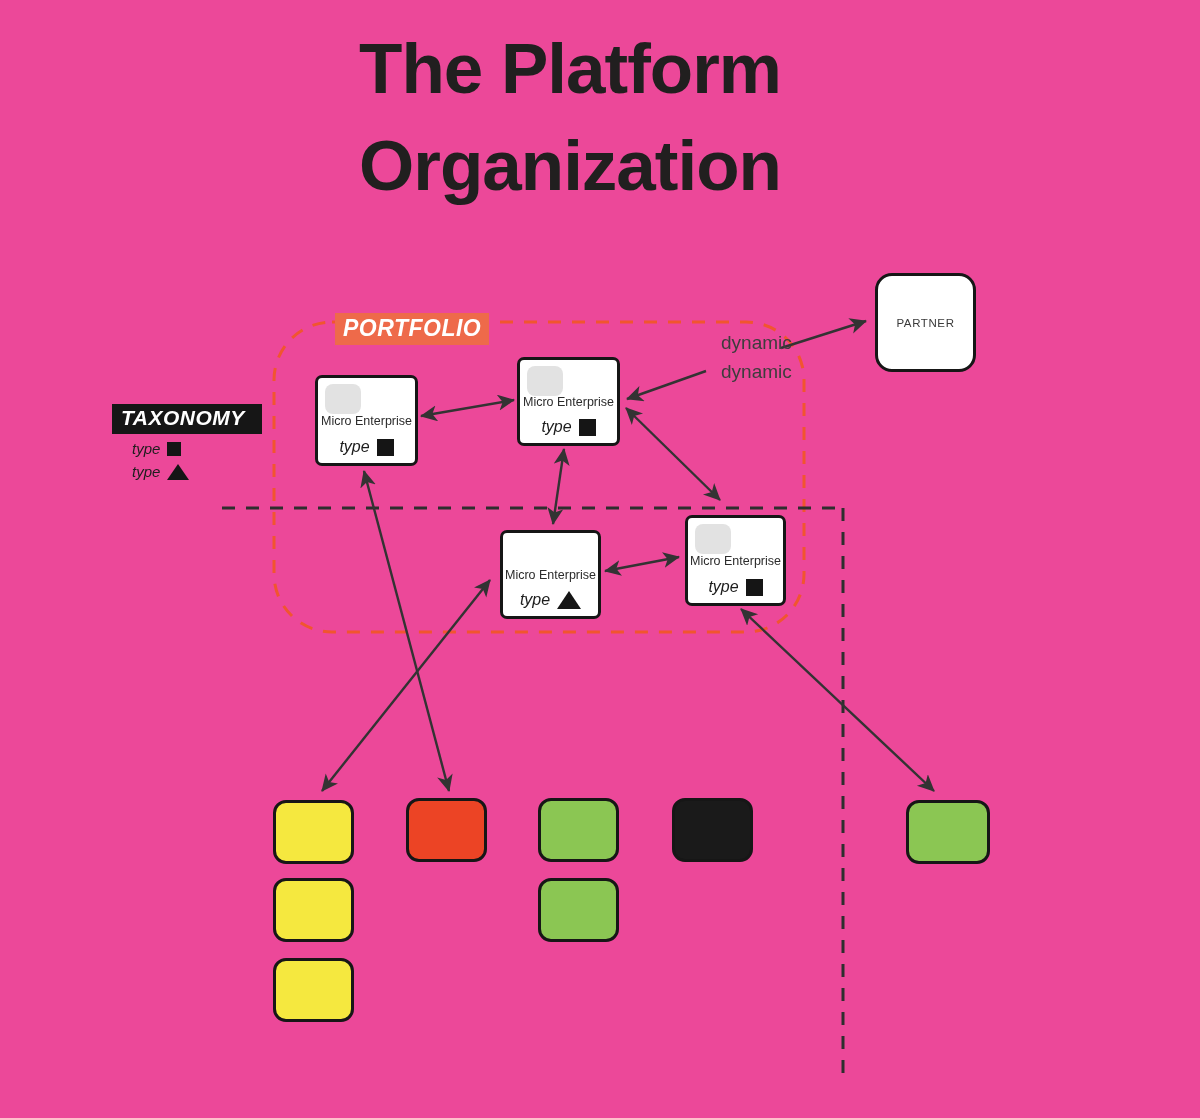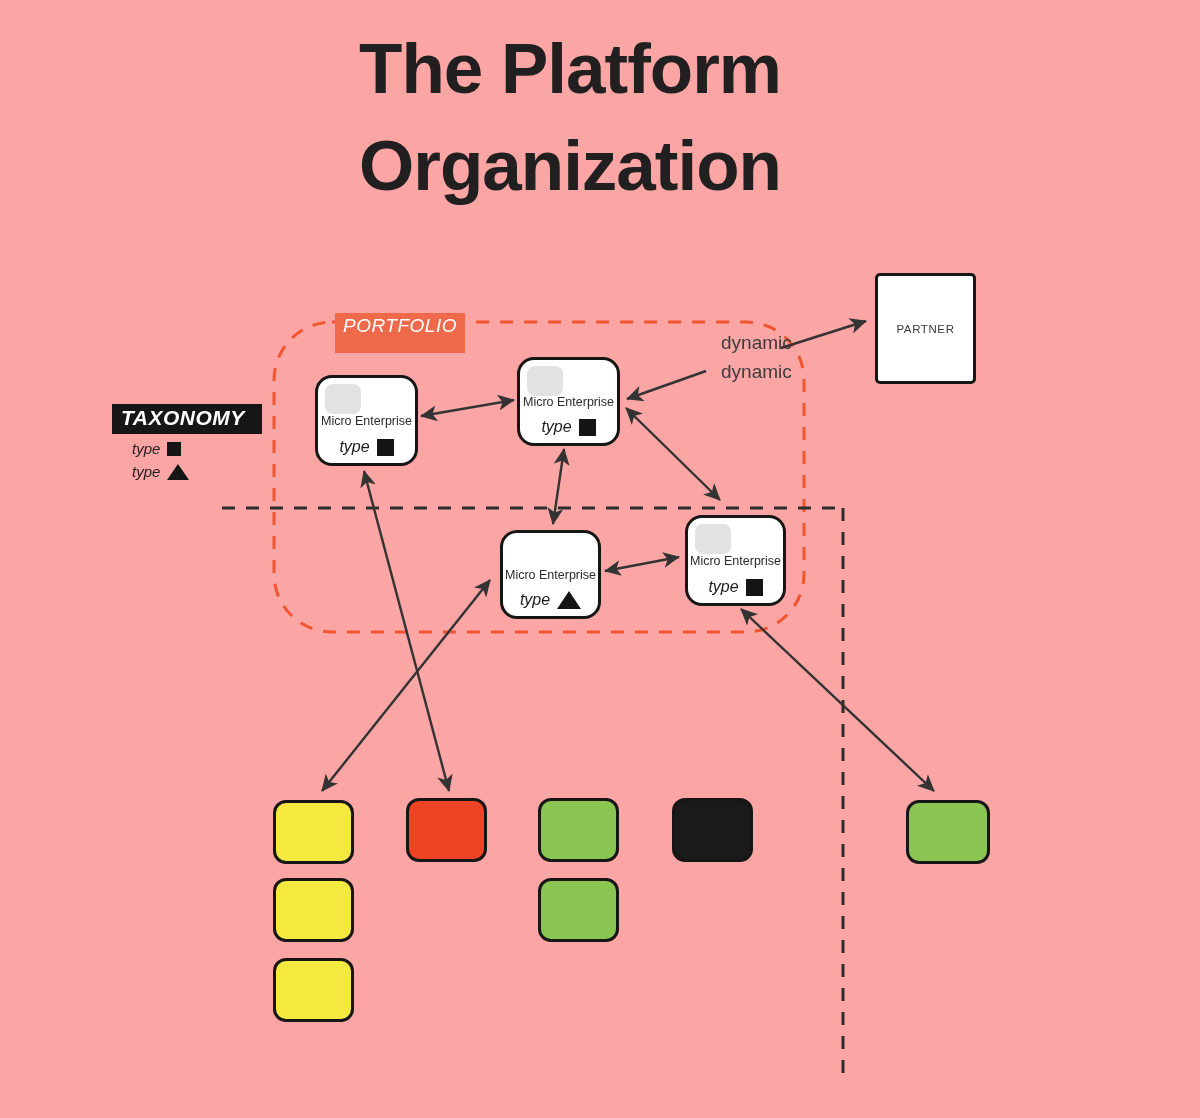--- a/index.html
+++ b/index.html
@@ -1,64 +1,64 @@
 <!DOCTYPE html>
 <html style="--yellow: #f5e83f; --red: #ec4425; --green: #8bc653; --black_box: #1a1a1a; --orange_dash: #f1552f; --portfolio_bg: #ee6a4a; --corner_gray: #e2e2e2; --arrow: #333333; --quadrant_line: #2e2e2e;"><head>
 <meta charset="utf-8">
 <style>
   html,body{margin:0;padding:0;background:#ffffff;}
   .stage{
-    position:relative;width:1200px;height:1118px;background:#fca5a5;overflow:hidden;
+    position:relative;width:1200px;height:1118px;background:#ec4899;overflow:hidden;
     font-family:"Liberation Sans", sans-serif;color:#222;
   }
   .stage svg.wires{position:absolute;left:0;top:0;}
 
   
   .title{
     position:absolute;top:20px;left:0;width:1140px;text-align:center;
     font-size:71px;font-weight:bold;line-height:97px;color:#211f1f;letter-spacing:-1px;
   }
 
   
   .portfolio-tag{
     position:absolute;left:335px;top:313px;background:var(--portfolio_bg);
-    color:#ffffff;font-style:italic;font-weight:400;font-size:19px;
-    padding:2px 8px 16px 8px;letter-spacing:0.5px;
+    color:#ffffff;font-style:italic;font-weight:700;font-size:23px;
+    padding:2px 8px 3px 8px;letter-spacing:0.5px;
   }
 
   
   .taxonomy-tag{
     position:absolute;left:112px;top:404px;background:#161616;color:#ffffff;
     font-style:italic;font-weight:600;font-size:21px;padding:2px 17px 4px 9px;letter-spacing:0.5px;
   }
   .legend-row{position:absolute;display:flex;align-items:center;font-style:italic;font-size:15px;color:#1d1d1d;}
   .legend-row.one{left:132px;top:440px;}
   .legend-row.two{left:132px;top:463px;}
   .sq-s{width:14px;height:14px;background:#151515;margin-left:7px;}
   .tri-s{width:0;height:0;border-left:11px solid transparent;border-right:11px solid transparent;border-bottom:16px solid #151515;margin-left:7px;}
 
   
   .me-box{
-    position:absolute;background:#ffffff;border:3px solid #161616;border-radius:17px;box-sizing:border-box;
+    position:absolute;background:#ffffff;border:3px solid #161616;border-radius:7px;box-sizing:border-box;
   }
   .corner-tile{position:absolute;left:7px;top:6px;width:36px;height:30px;border-radius:8px;background:var(--corner_gray);}
   .me-label{
     position:absolute;left:0;right:0;top:42%;text-align:center;
     font-size:12.5px;color:#2b2b2b;
   }
   .type-row{
     position:absolute;left:0;right:0;bottom:7px;display:flex;justify-content:center;align-items:center;
     font-style:italic;font-size:16px;color:#1d1d1d;
   }
   .sq{width:17px;height:17px;background:#151515;margin-left:7px;}
   .tri{width:0;height:0;border-left:12px solid transparent;border-right:12px solid transparent;border-bottom:18px solid #151515;margin-left:7px;}
 
   .partner-box{
-    position:absolute;left:875px;top:273px;width:101px;height:111px;background:#fff;
-    border:3px solid #161616;border-radius:5px;box-sizing:border-box;
+    position:absolute;left:875px;top:273px;width:101px;height:99px;background:#fff;
+    border:3px solid #161616;border-radius:17px;box-sizing:border-box;
     display:flex;align-items:center;justify-content:center;
     font-size:11.5px;letter-spacing:0.6px;color:#3a3a3a;
   }
 
   
   .edge-label{
     position:absolute;left:705px;top:328px;font-size:19px;line-height:29px;color:#3d3d3d;margin-left:16px;
   }
 
   

